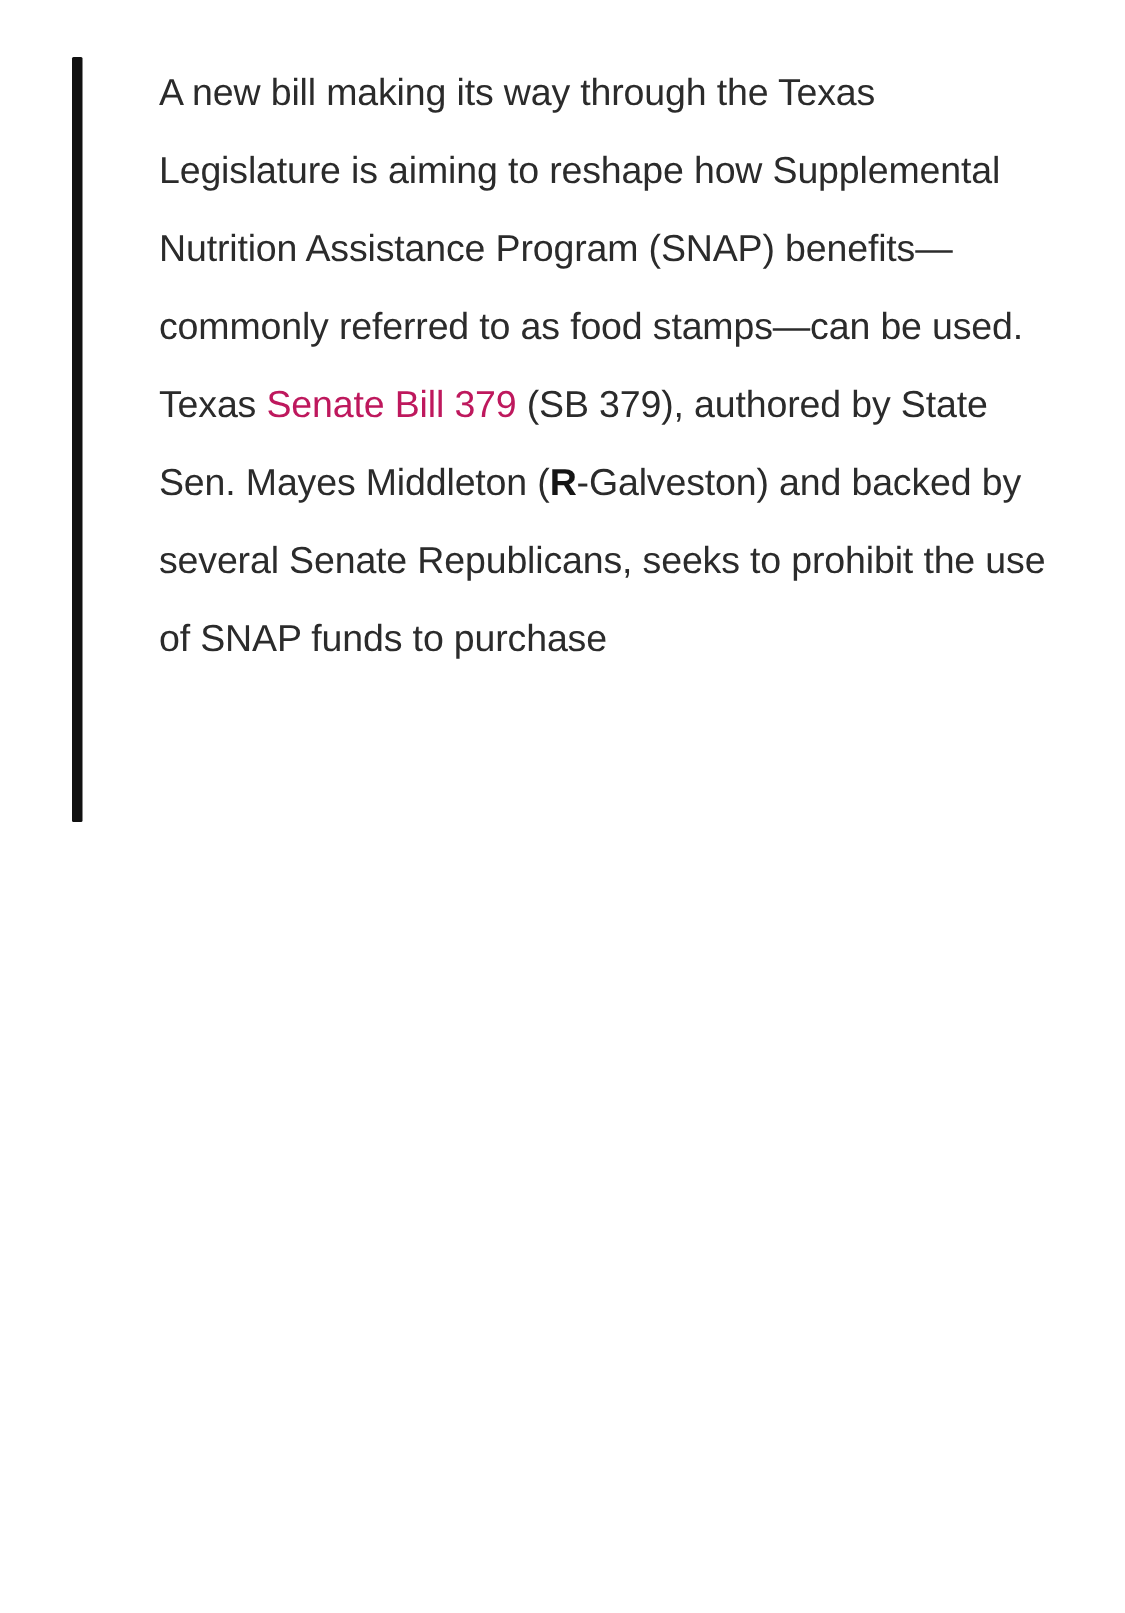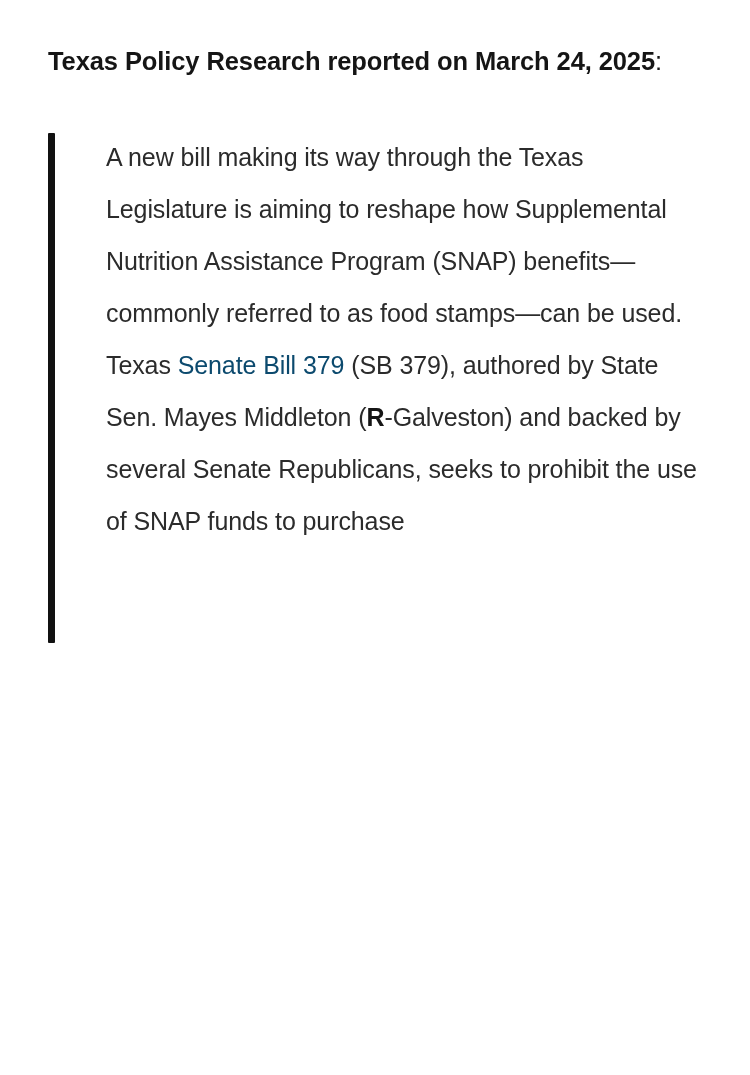--- a/index.html
+++ b/index.html
@@ -64,32 +64,29 @@
     line-height: 52px;
     color: #2b2b2b;
     margin: 0;
     letter-spacing: -0.1px;
   }
   .quote .bold {
     font-weight: 700;
     color: #151515;
   }
   .quote .semi {
-    color: #0c4a6e;
+    color: #be185d;
   }
 </style>
 </head>
 <body>
 
 <div class="page">
 
 
 
-  <p class="lead-in">
-    <strong>Texas Policy Research reported on March 24, 2025</strong><span>:</span>
-  </p>
 
   <div class="quote-wrap">
     <div class="quote-bar"></div>
     <p class="quote"><span>A new bill making its way through the Texas Legislature is aiming to reshape how Supplemental Nutrition Assistance Program (SNAP) benefits—commonly referred to as food stamps—can be used. Texas </span><span class="semi">Senate Bill 379</span><span> (SB 379), authored by State Sen. Mayes Middleton (</span><span class="bold">R</span><span>-Galveston) and backed by several Senate Republicans, seeks to prohibit the use of SNAP funds to purchase</span></p>
   </div>
 
 </div>
 
 </body></html>

